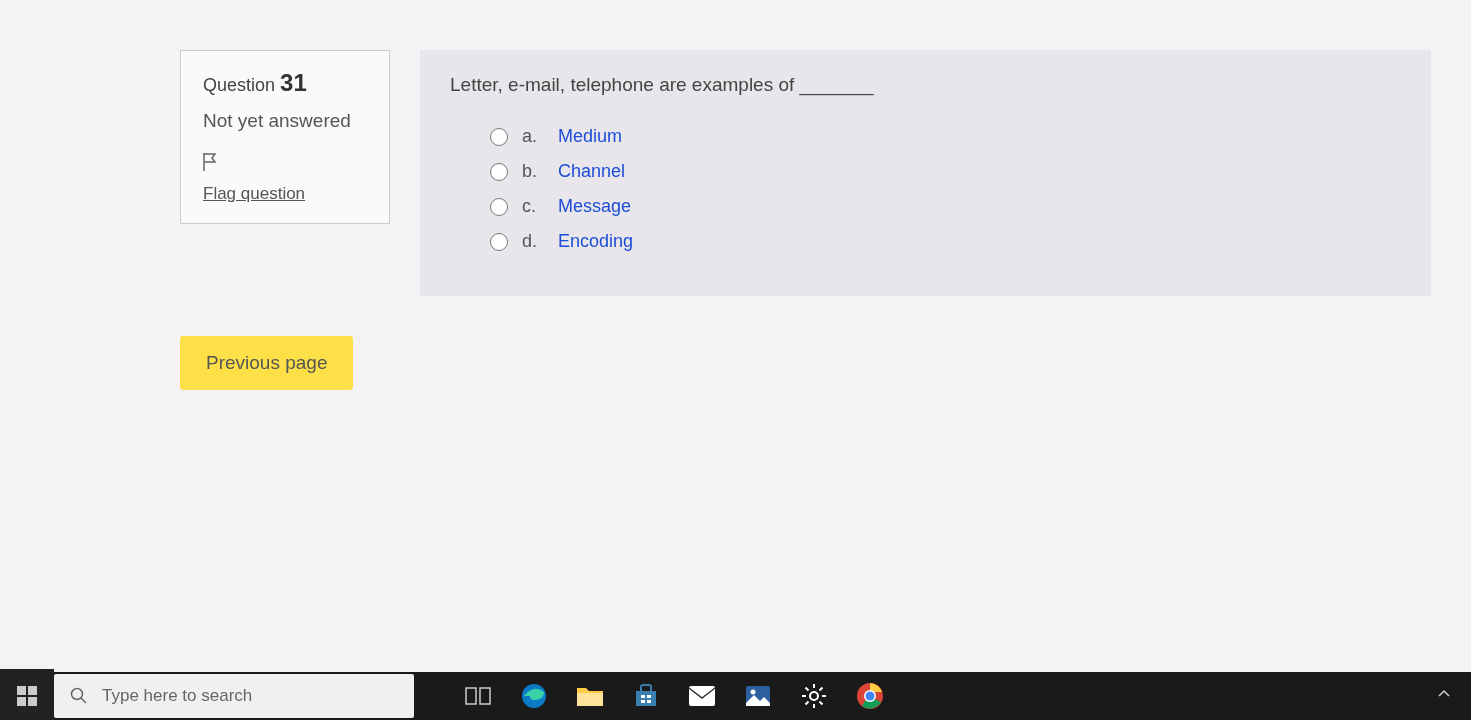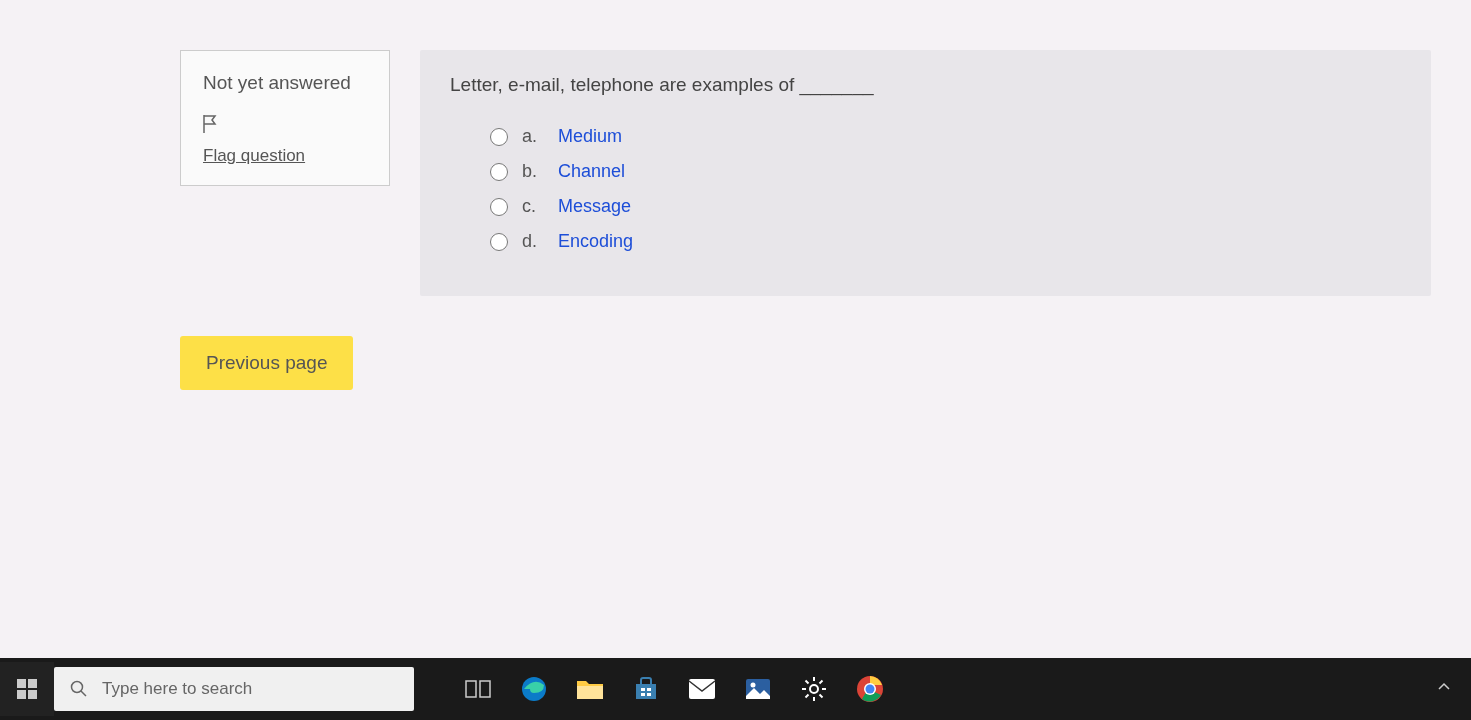--- a/index.html
+++ b/index.html
@@ -101,21 +101,21 @@
       font-size: 19px;
       color: #555;
       cursor: pointer;
       border-radius: 3px;
     }
     .taskbar {
       position: absolute;
       bottom: 0;
       left: 0;
       right: 0;
-      height: 62px;
+      height: 48px;
       background: #1a1a1a;
       display: flex;
       align-items: center;
       color: #ccc;
     }
     .start-block {
       width: 54px;
       height: 54px;
       background: #222;
       display: flex;
@@ -166,20 +166,24 @@
       align-items: center;
       gap: 14px;
     }
   </style>
 </head>
 <body>
 
 <div class="page-content">
 
   <div class="question-info-box">
+    <div class="question-title">
+      <span>Question</span>
+      <span class="num">31</span>
+    </div>
     <div class="question-status">Not yet answered</div>
     <div class="flag-link">
       <span class="flag-icon">
         <svg width="14" height="18" viewBox="0 0 14 18">
           <path d="M1 0 L1 18 M1 1 L12 1 L9 5 L12 9 L1 9" fill="none" stroke="#666" stroke-width="1.5"></path>
         </svg>
       </span>
       <span class="flag-text">Flag question</span>
     </div>
   </div>

